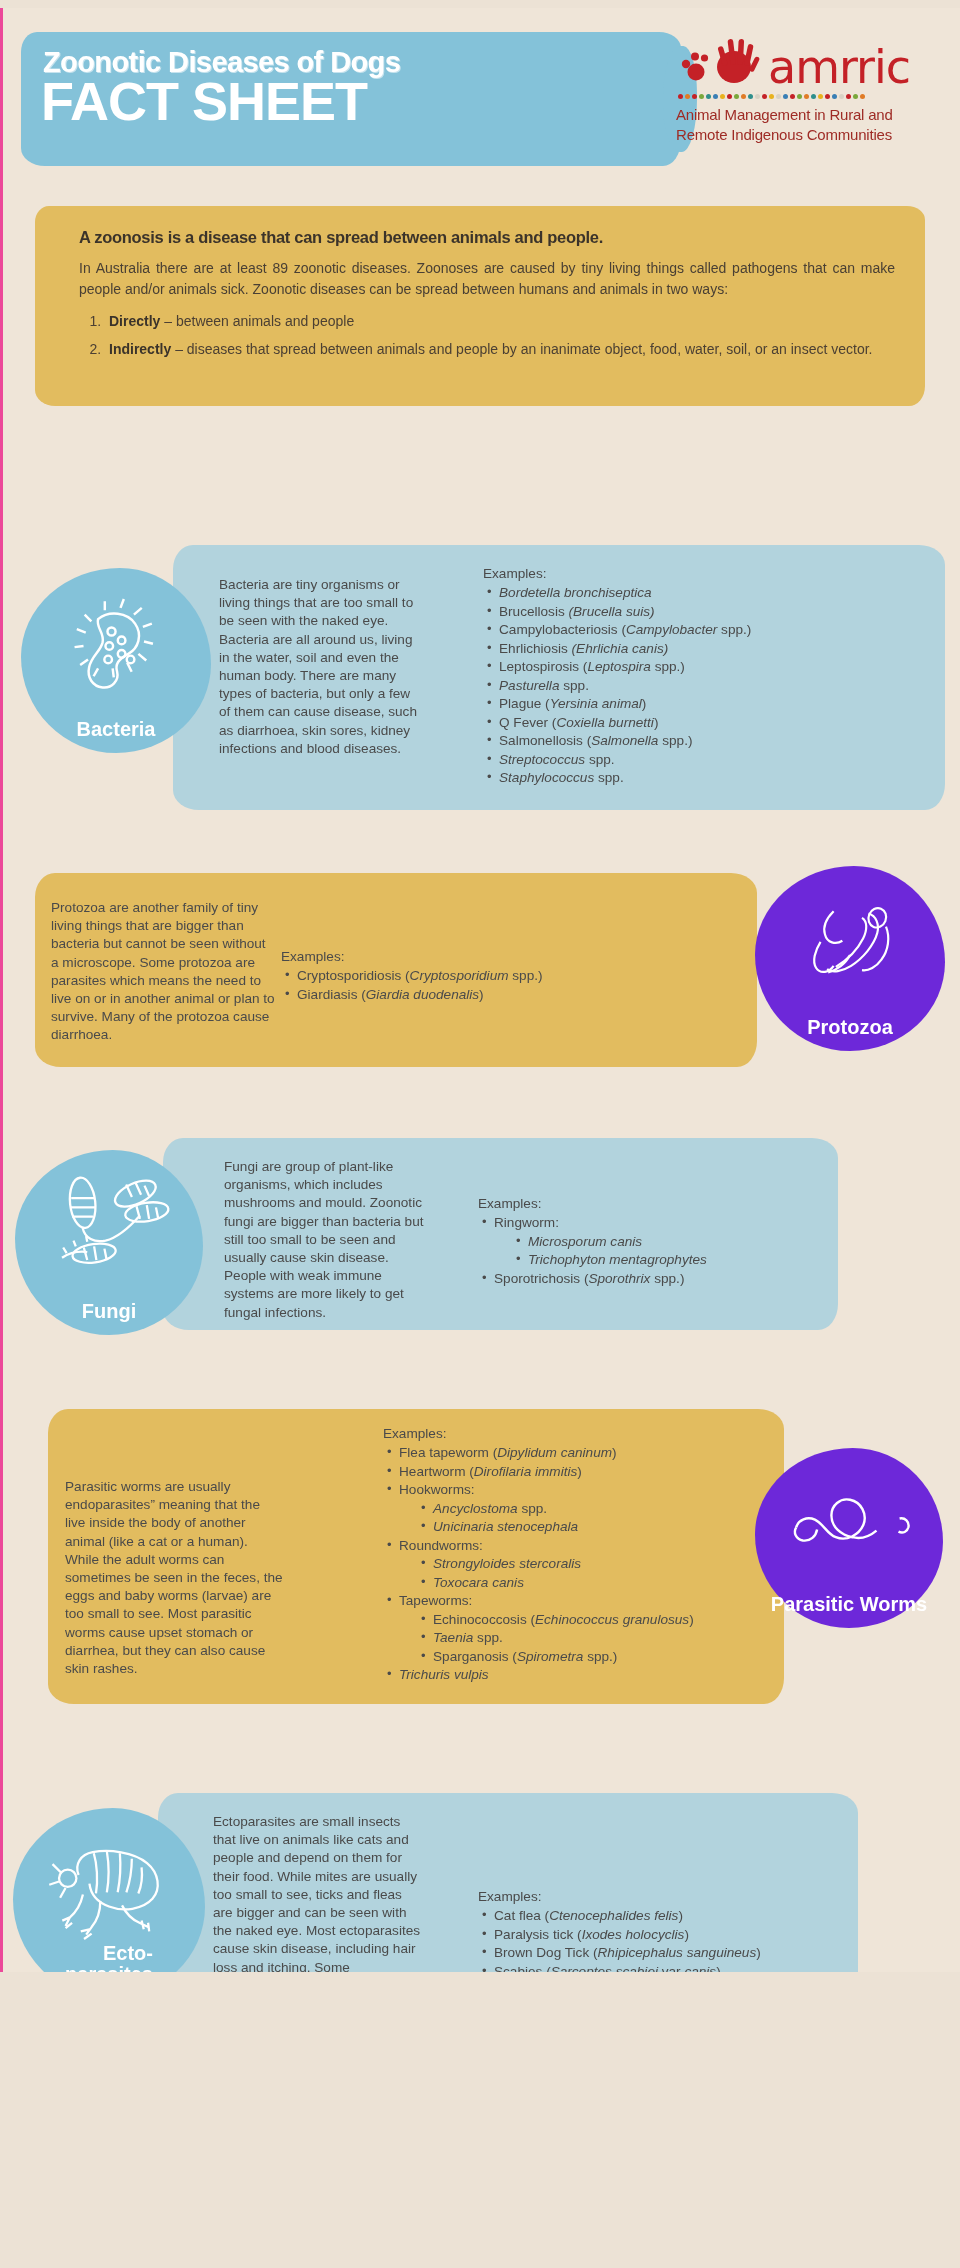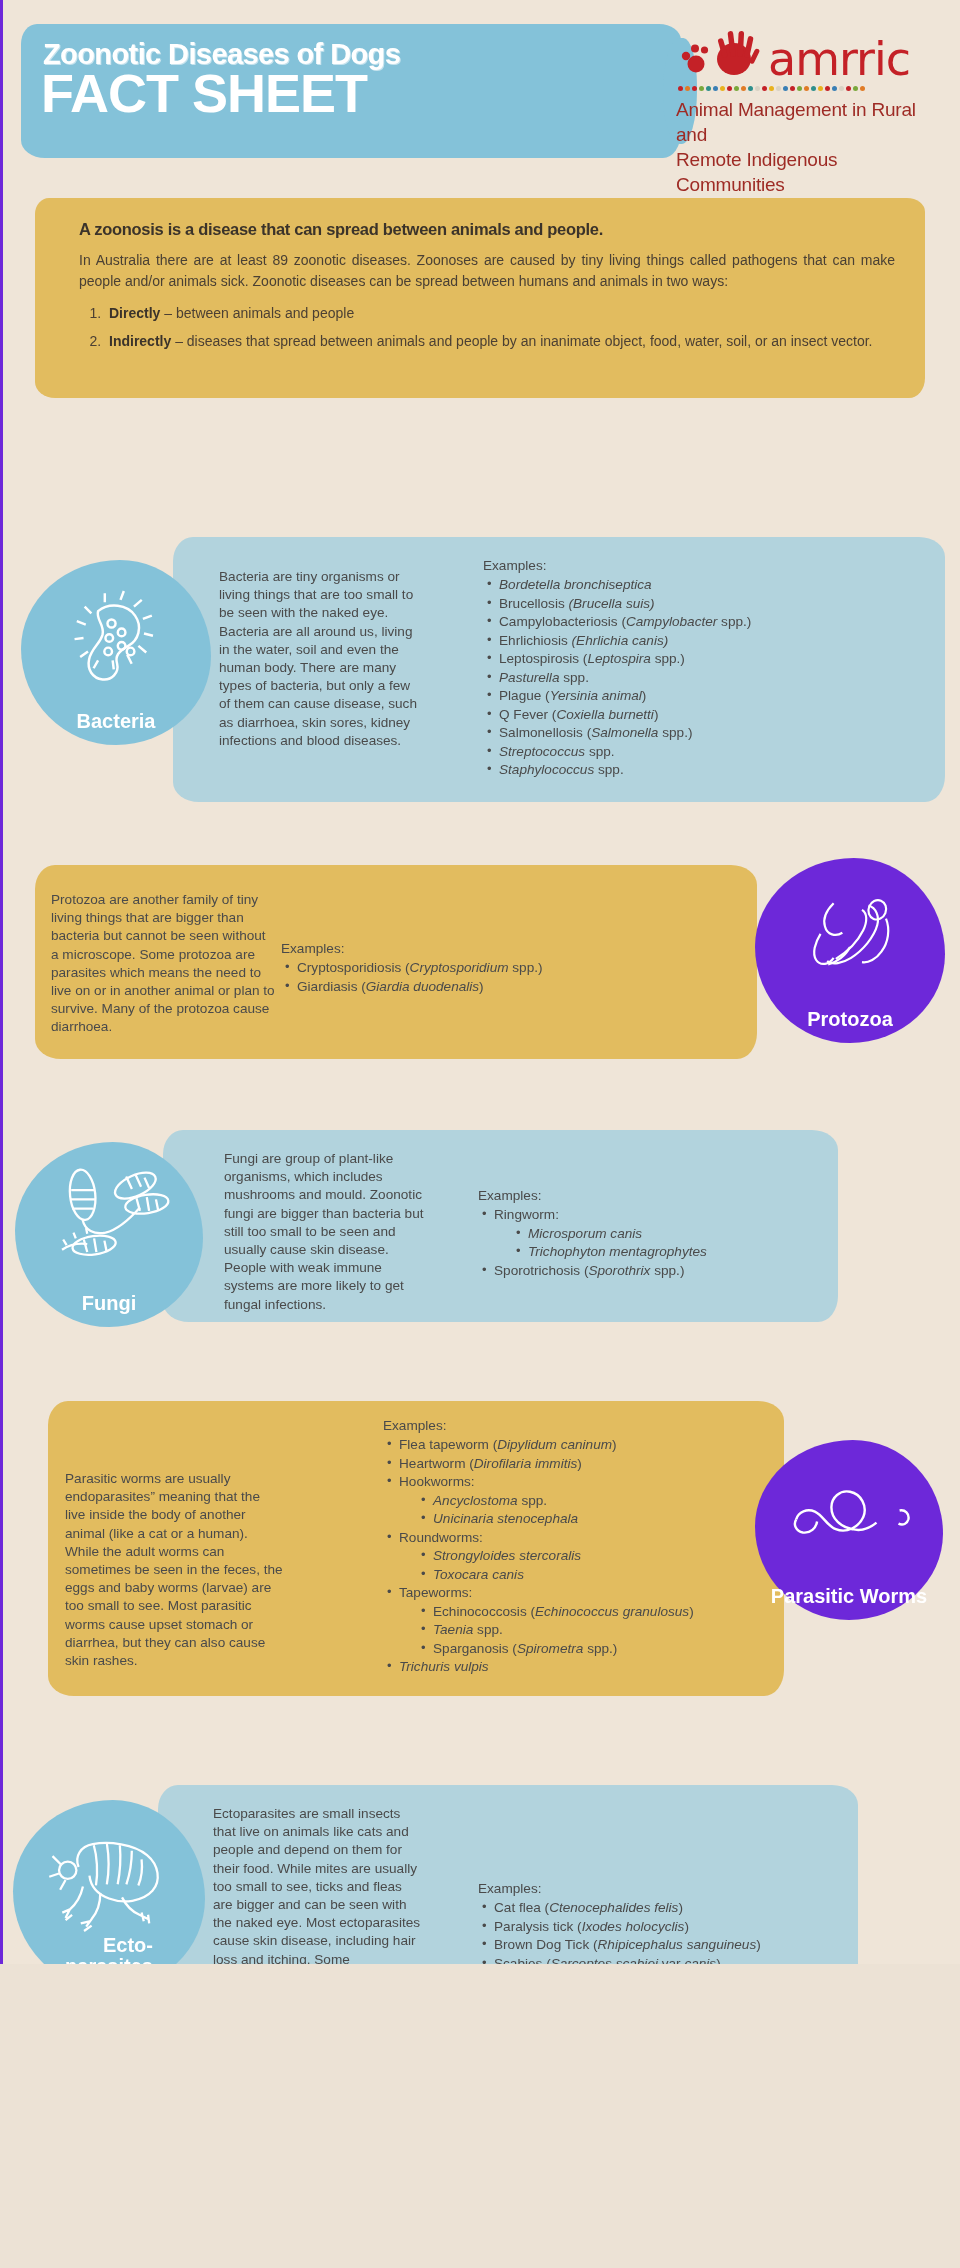--- a/index.html
+++ b/index.html
@@ -8,22 +8,23 @@
     height: 2268px;
     background: #ece2d5;
     font-family: "Liberation Sans", sans-serif;
     overflow: hidden;
   }
   .page {
     position: relative;
     width: 960px;
     height: 1964px;
     background: #efe5d8;
-    border-left: 3px solid #6d28d9;
+    border-left: 3px solid #ec4899;
     overflow: hidden;
+    margin-top: 8px;
   }
 
   
   .header { position: relative; height: 182px; }
   .title-blob {
     position: absolute;
     left: 18px; top: 24px;
     width: 660px; height: 134px;
     background: #84c2d9;
     border-radius: 16px 22px 18px 24px / 20px 16px 26px 18px;
@@ -52,21 +53,21 @@
   .logo-top { display: flex; align-items: flex-end; height: 56px; }
   .logo-marks { position: relative; width: 92px; height: 56px; }
   .logo-word {
     font-size: 46px; color: #c42127; font-weight: 400;
     line-height: 1; letter-spacing: -1px;
     font-family: "DejaVu Sans", sans-serif;
   }
   .logo-dots { display: flex; gap: 2px; margin: 4px 0 5px 2px; height: 6px; }
   .logo-dots i { display: block; width: 5px; height: 5px; border-radius: 50%; }
   .logo-sub {
-    color: #9e2b25; font-size: 19px; line-height: 1.32;
+    color: #9e2b25; font-size: 15px; line-height: 1.32;
     font-family: "Liberation Sans", sans-serif; letter-spacing: -0.2px;
   }
 
   
   .intro {
     position: absolute; left: 32px; top: 198px;
     width: 890px; height: 200px;
     background: #e2bc5f;
     border-radius: 14px 18px 16px 20px / 16px 14px 20px 16px;
     padding: 22px 30px 0 44px;

